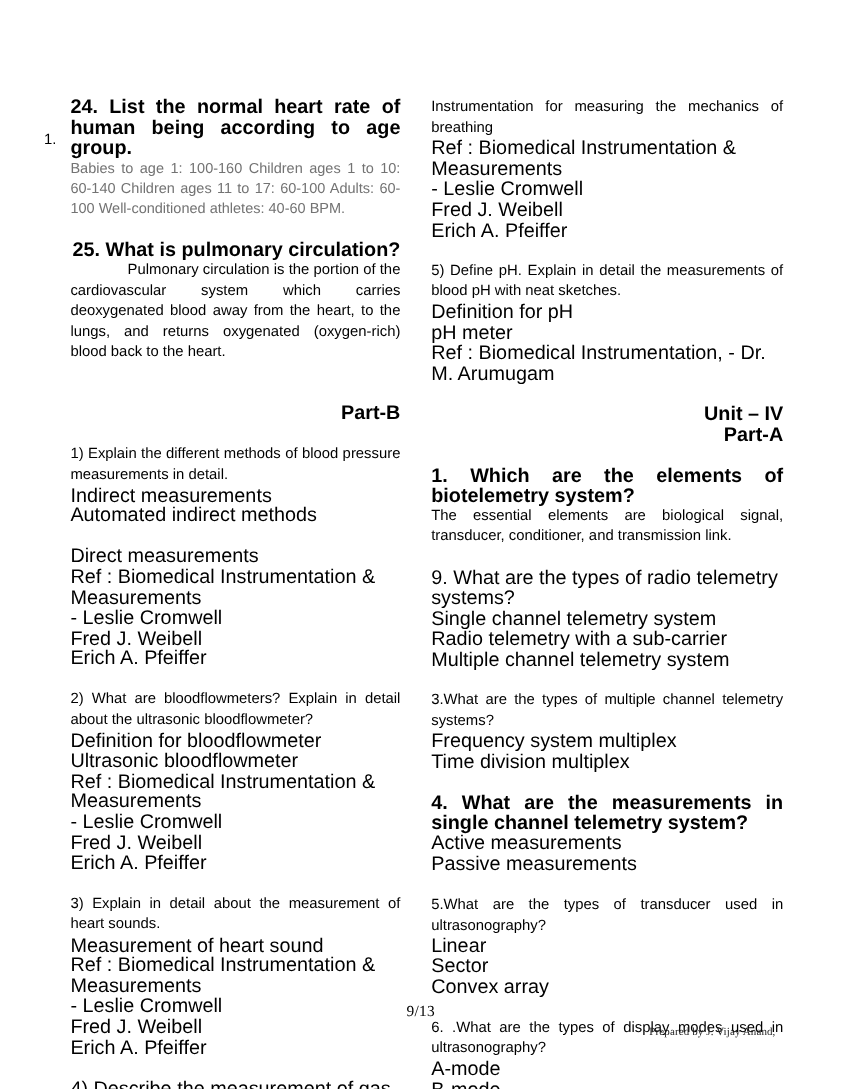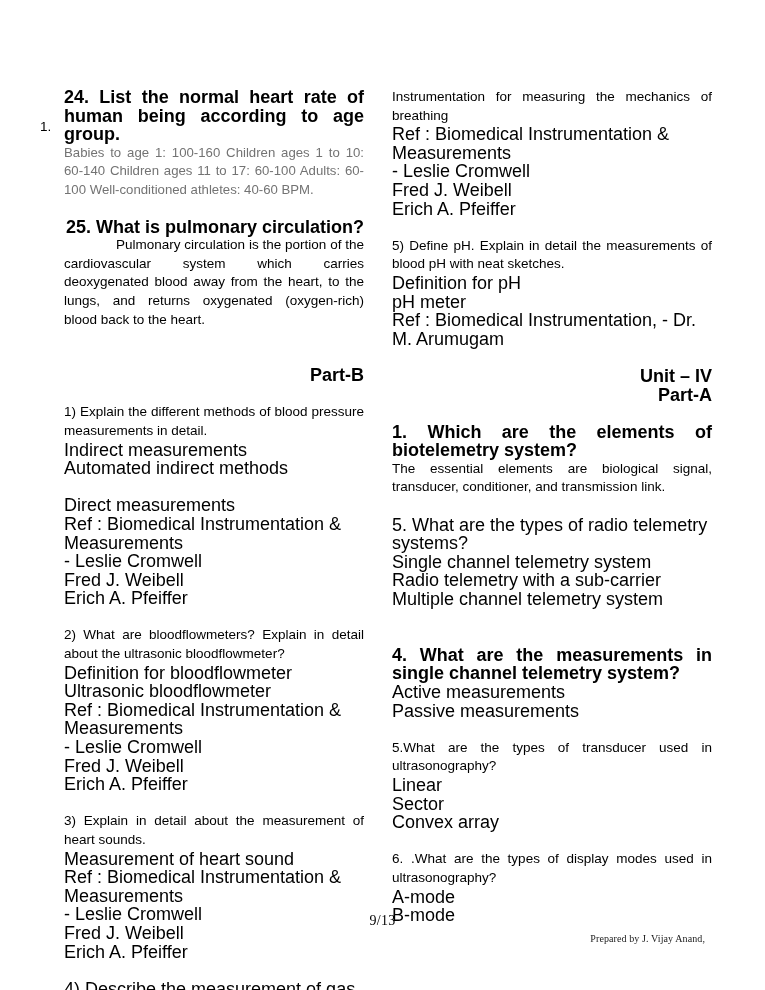--- a/index.html
+++ b/index.html
@@ -214,28 +214,33 @@
       <div class="gap"></div>
 
       <div>
         <div class="hd">1. Which are the elements of biotelemetry system?</div>
         <div class="para">The essential elements are biological signal, transducer, conditioner, and transmission link.</div>
       </div>
 
       <div class="gap"></div>
 
       <div>
-        <div class="ln">5. What are the types of radio telemetry systems?</div>
+        <div class="ln">9. What are the types of radio telemetry systems?</div>
         <div class="ln">Single channel telemetry system</div>
         <div class="ln">Radio telemetry with a sub-carrier</div>
         <div class="ln">Multiple channel telemetry system</div>
       </div>
 
       <div class="gap"></div>
 
+      <div>
+        <div class="para">3.What are the types of multiple channel telemetry systems?</div>
+        <div class="ln">Frequency system multiplex</div>
+        <div class="ln">Time division multiplex</div>
+      </div>
 
       <div class="gap"></div>
 
       <div>
         <div class="hd">4. What are the measurements in single channel telemetry system?</div>
         <div class="ln">Active measurements</div>
         <div class="ln">Passive measurements</div>
       </div>
 
       <div class="gap"></div>

